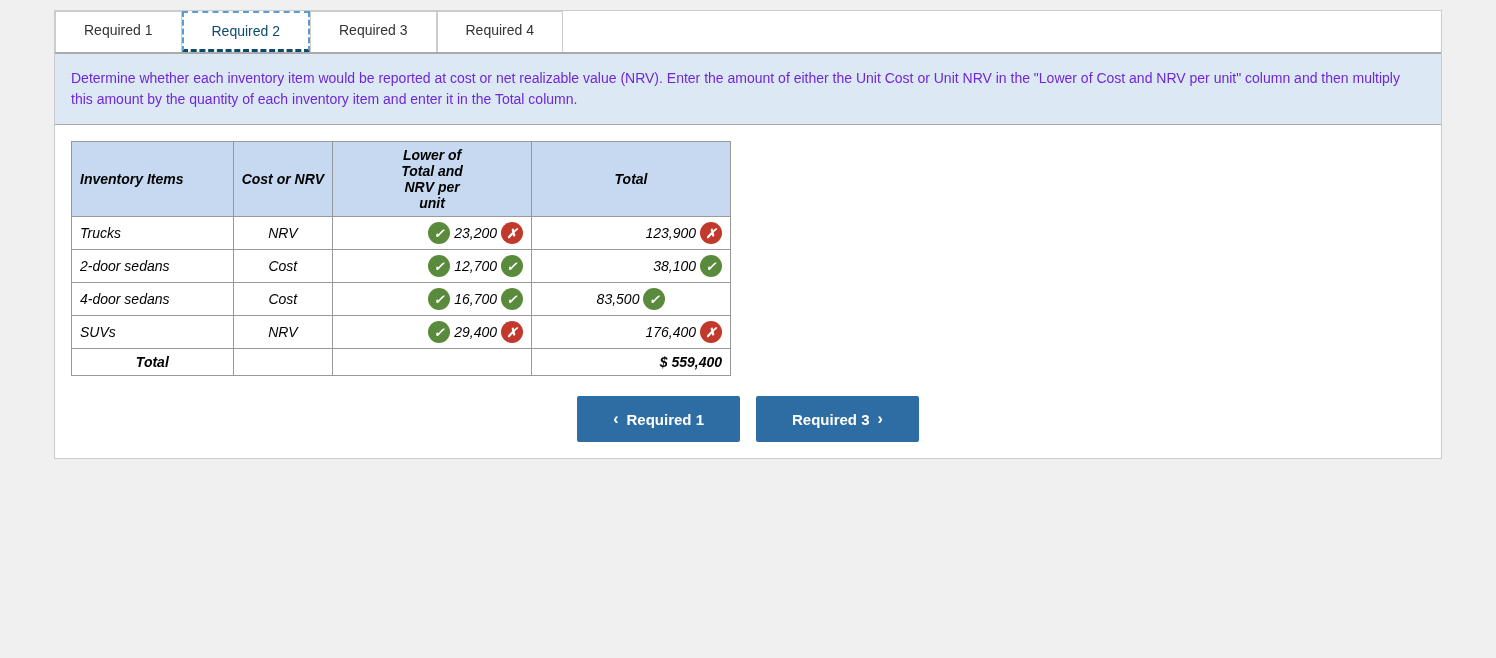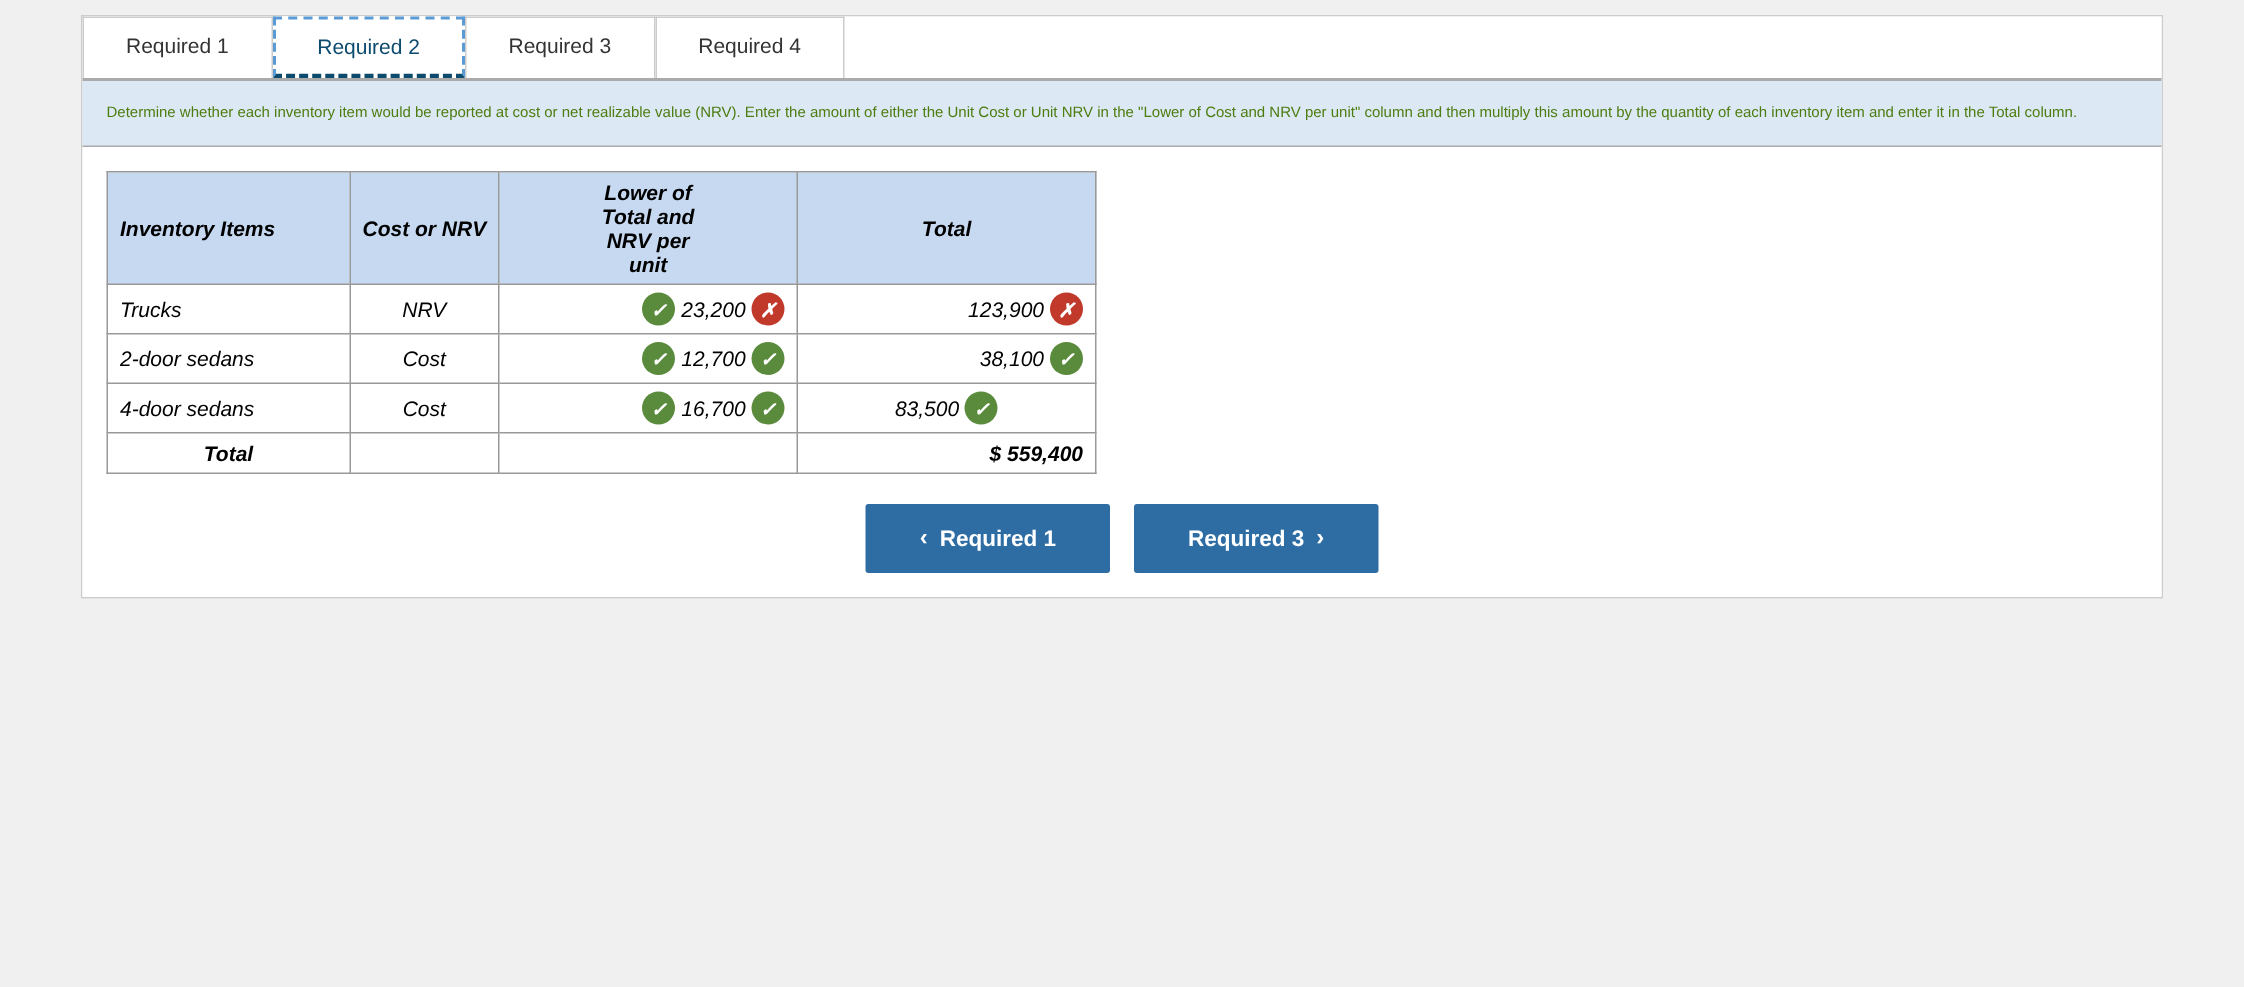--- a/index.html
+++ b/index.html
@@ -42,23 +42,23 @@
       background: #fff;
       z-index: 1;
     }
     .tab:not(.active) {
       border-color: #ccc;
     }
     
     .description {
       background: #dce9f5;
       padding: 14px 16px;
-      font-size: 10px;
+      font-size: 14px;
       line-height: 1.5;
-      color: #4d7c0f;
+      color: #6d28d9;
       border-bottom: 1px solid #aaa;
     }
     
     .content {
       padding: 16px;
       background: #fff;
     }
     
     .inv-table {
       border-collapse: collapse;
@@ -209,20 +209,33 @@
             <td>4-door sedans</td>
             <td style="text-align: center;">Cost</td>
             <td style="text-align: right;"><span class="cell-value">
                 <span class="check-green">✓</span>
                 <span> 16,700</span>
                 <span class="check-green">✓</span>
               </span></td>
             <td style="text-align: center;"><span class="cell-value">
                 <span> 83,500</span>
                 <span class="check-green">✓</span>
+              </span></td>
+          </tr>
+          <tr>
+            <td>SUVs</td>
+            <td style="text-align: center;">NRV</td>
+            <td style="text-align: right;"><span class="cell-value">
+                <span class="check-green">✓</span>
+                <span> 29,400</span>
+                <span class="x-red">✗</span>
+              </span></td>
+            <td style="text-align: right;"><span class="cell-value">
+                <span> 176,400</span>
+                <span class="x-red">✗</span>
               </span></td>
           </tr>
           <tr class="total-row">
             <td style="text-align: center;">Total</td>
             <td></td>
             <td></td>
             <td style="text-align: right;"><span>$</span> <span>559,400</span></td>
           </tr>
         </tbody>
     </table>

